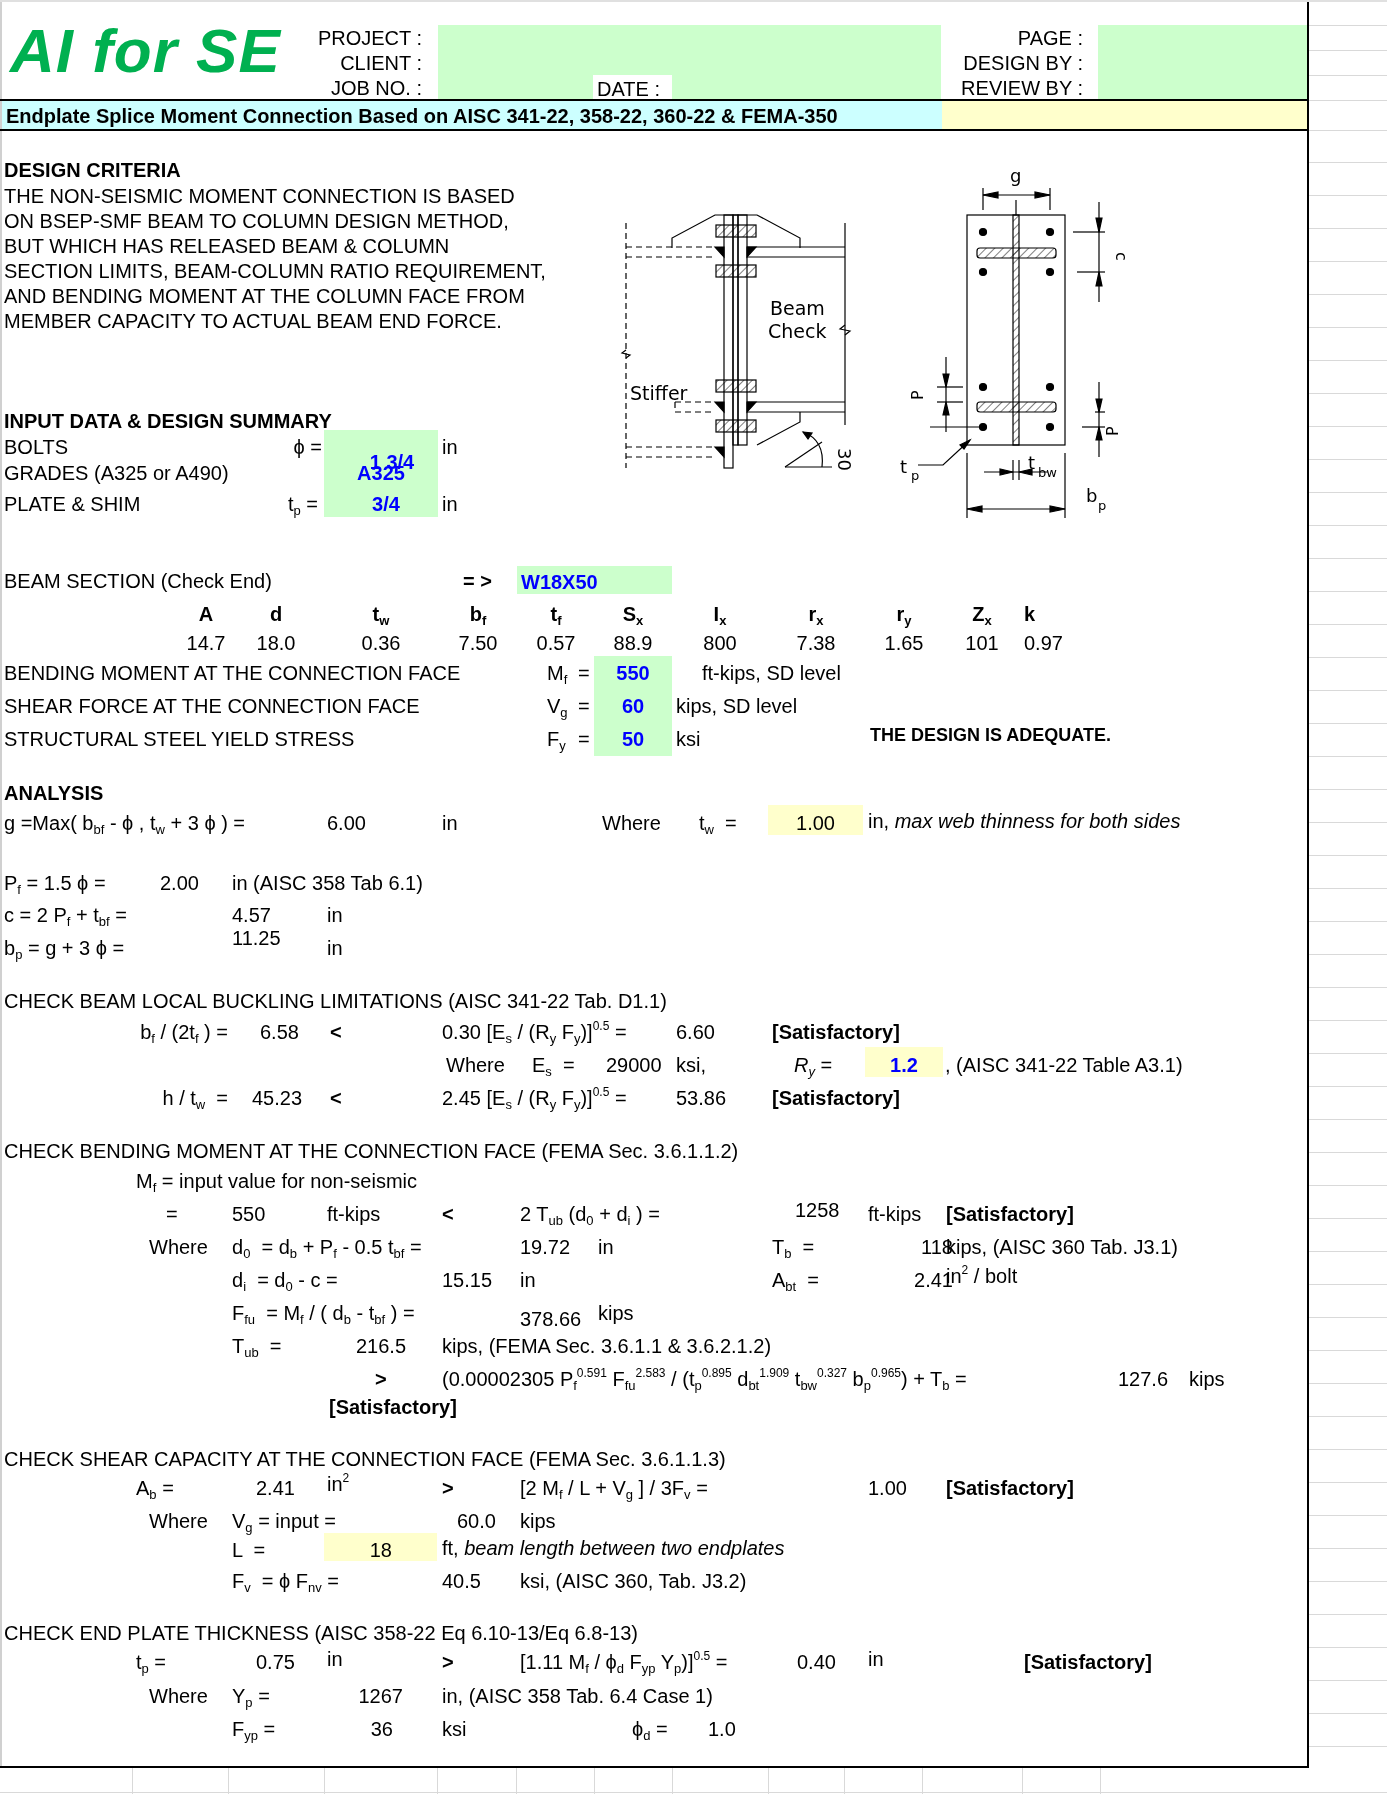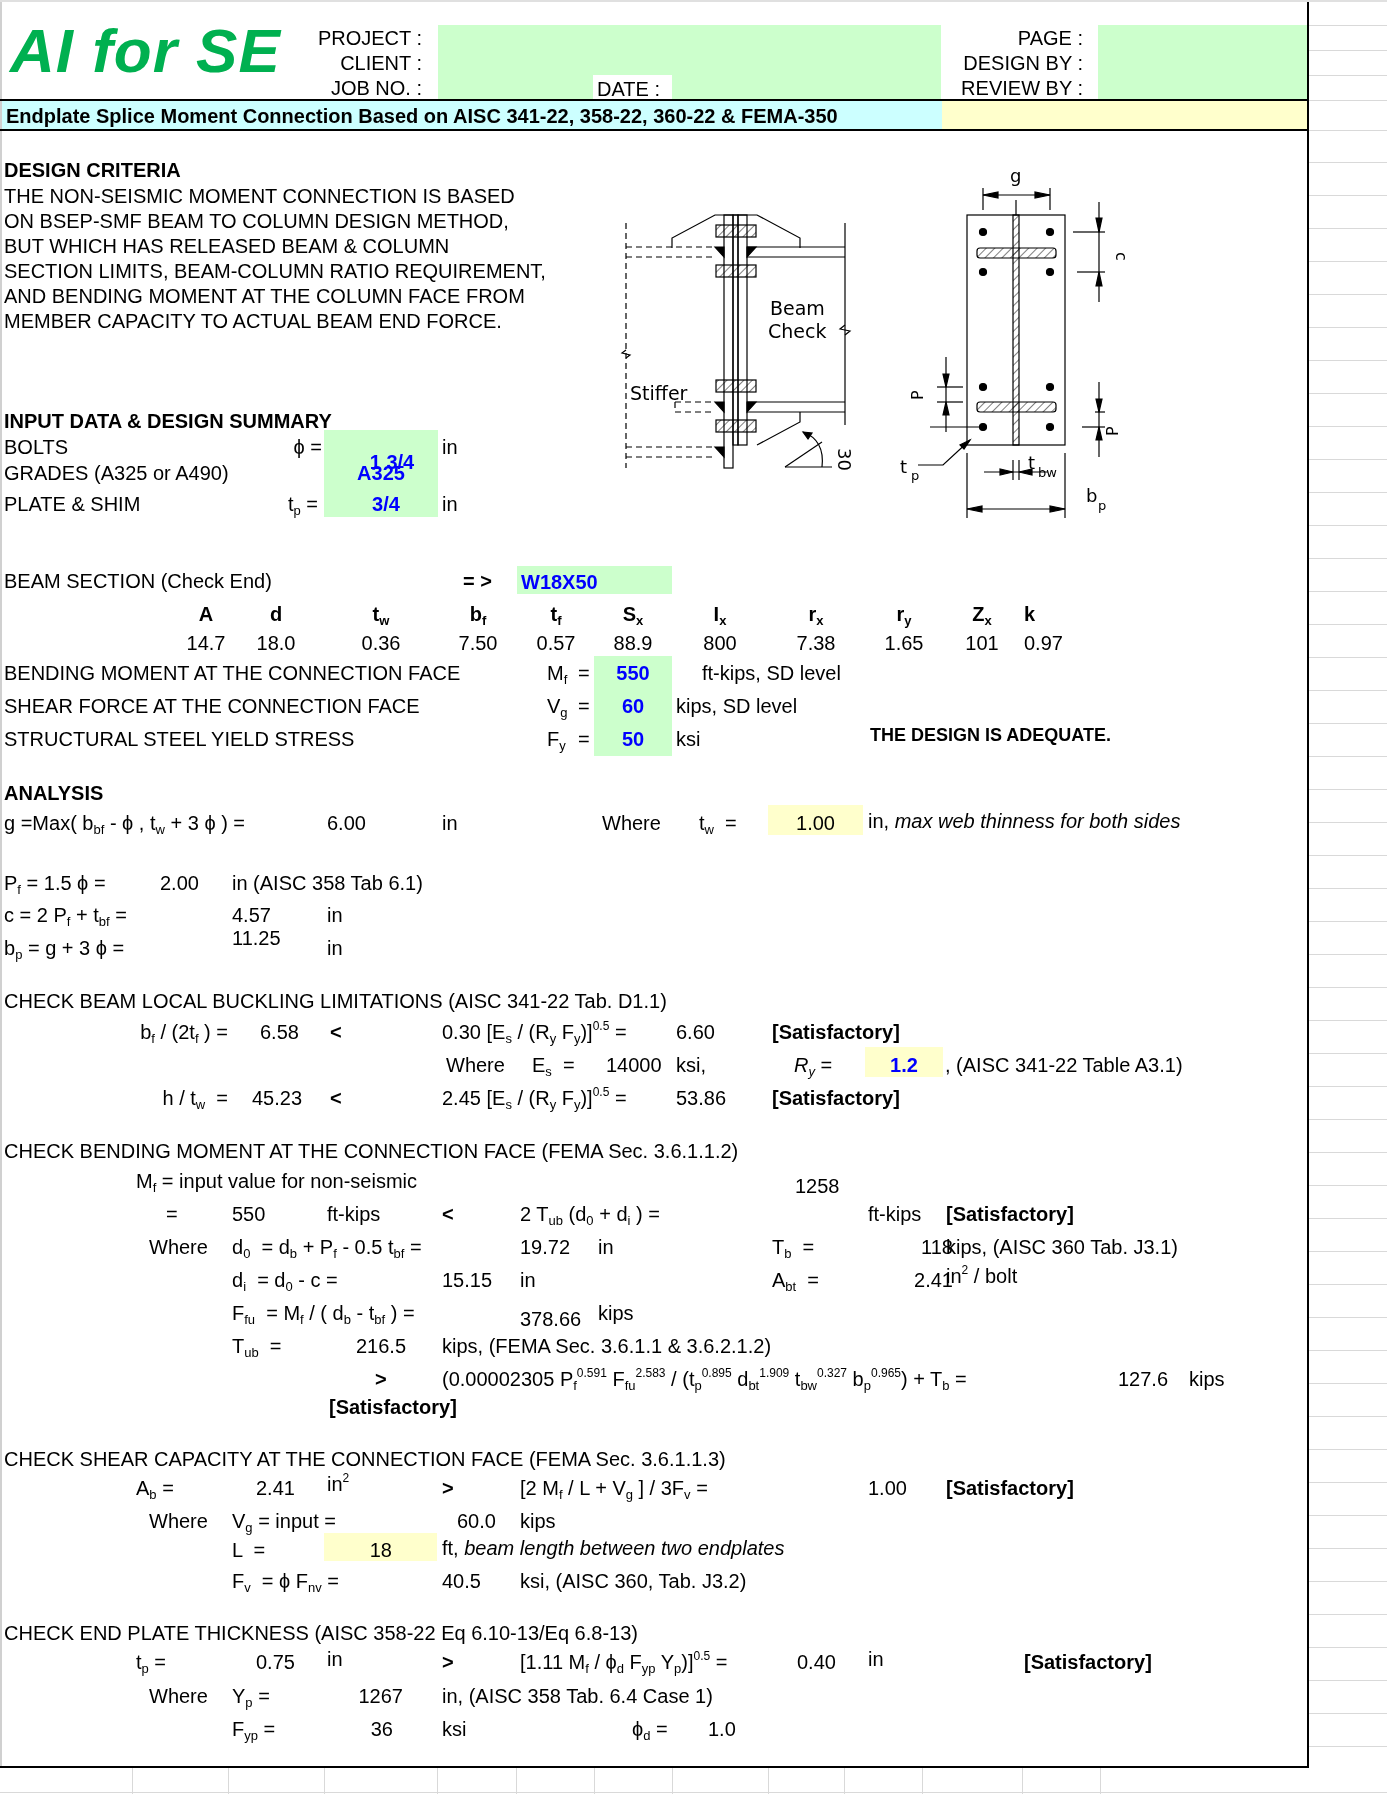--- a/index.html
+++ b/index.html
@@ -370,21 +370,21 @@
   <div class="abs" style="left:4px;top:991px;">CHECK BEAM LOCAL BUCKLING LIMITATIONS (AISC 341-22 Tab. D1.1)</div>
   <div class="abs r" style="left:100px;width:128px;top:1022px;">b<sub>f</sub> / (2t<sub>f</sub> ) =</div>
   <div class="abs" style="left:260px;top:1022px;">6.58</div>
   <div class="abs b" style="left:330px;top:1022px;">&lt;</div>
   <div class="abs" style="left:442px;top:1022px;">0.30 [E<sub>s</sub> / (R<sub>y</sub> F<sub>y</sub>)]<sup>0.5</sup> =</div>
   <div class="abs" style="left:676px;top:1022px;">6.60</div>
   <div class="abs b" style="left:772px;top:1022px;">[Satisfactory]</div>
 
   <div class="abs" style="left:446px;top:1055px;">Where</div>
   <div class="abs" style="left:532px;top:1055px;">E<sub>s</sub> &nbsp;=</div>
-  <div class="abs" style="left:606px;top:1055px;">14000</div>
+  <div class="abs" style="left:606px;top:1055px;">29000</div>
   <div class="abs" style="left:676px;top:1055px;">ksi,</div>
   <div class="abs i" style="left:794px;top:1055px;">R<sub>y</sub> <span style="font-style:normal">=</span></div>
   <div class="cellbox yellow" style="left:865px;top:1047px;width:78px;height:30px;">
     <span class="abs blue c" style="left:0;width:78px;top:8px;">1.2</span>
   </div>
   <div class="abs" style="left:945px;top:1055px;">, (AISC 341-22 Table A3.1)</div>
 
   <div class="abs r" style="left:100px;width:128px;top:1088px;">h / t<sub>w</sub> &nbsp;=</div>
   <div class="abs" style="left:252px;top:1088px;">45.23</div>
   <div class="abs b" style="left:330px;top:1088px;">&lt;</div>
@@ -394,21 +394,21 @@
 </div>
 
 <div>
   <div class="abs" style="left:4px;top:1141px;">CHECK BENDING MOMENT AT THE CONNECTION FACE (FEMA Sec. 3.6.1.1.2)</div>
   <div class="abs" style="left:136px;top:1171px;">M<sub>f</sub> <span>= input value for non-seismic</span></div>
   <div class="abs" style="left:166px;top:1204px;">=</div>
   <div class="abs" style="left:232px;top:1204px;">550</div>
   <div class="abs" style="left:327px;top:1204px;">ft-kips</div>
   <div class="abs b" style="left:442px;top:1204px;">&lt;</div>
   <div class="abs" style="left:520px;top:1204px;">2 T<sub>ub</sub> (d<sub>0</sub> + d<sub>i</sub> ) =</div>
-  <div class="abs" style="left:795px;top:1176px;">1258</div>
+  <div class="abs" style="left:795px;top:1200px;">1258</div>
   <div class="abs" style="left:868px;top:1204px;">ft-kips</div>
   <div class="abs b" style="left:946px;top:1204px;">[Satisfactory]</div>
 
   <div class="abs" style="left:149px;top:1237px;">Where</div>
   <div class="abs" style="left:232px;top:1237px;">d<sub>0</sub> &nbsp;= d<sub>b</sub> + P<sub>f</sub> - 0.5 t<sub>bf</sub> =</div>
   <div class="abs" style="left:520px;top:1237px;">19.72</div>
   <div class="abs" style="left:598px;top:1237px;">in</div>
   <div class="abs" style="left:772px;top:1237px;">T<sub>b</sub> &nbsp;=</div>
   <div class="abs r" style="left:860px;width:93px;top:1237px;">118</div>
   <div class="abs" style="left:946px;top:1237px;">kips, (AISC 360 Tab. J3.1)</div>

